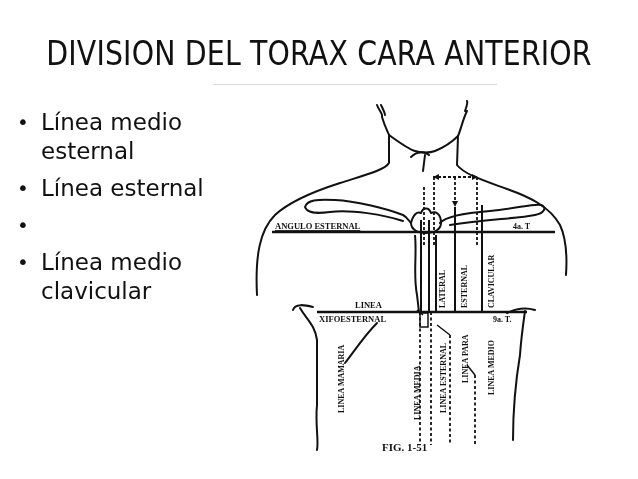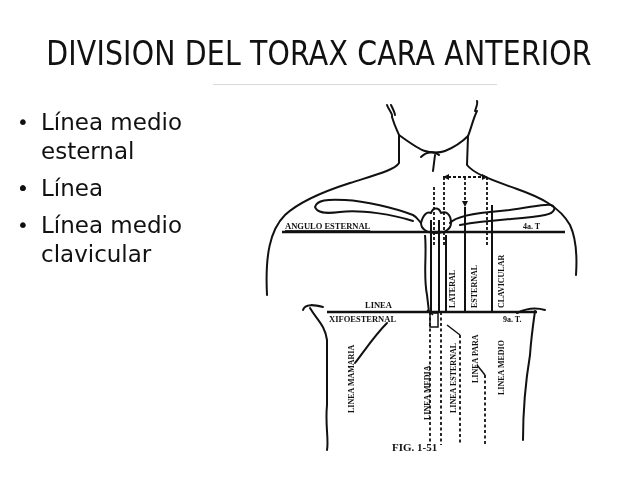--- a/index.html
+++ b/index.html
@@ -2,42 +2,43 @@
 <html><head>
   <meta charset="utf-8">
   <style>
     html, body { margin: 0; padding: 0; background: #ffffff; }
     body { width: 638px; height: 479px; position: relative; overflow: hidden; font-family: "Liberation Sans", "DejaVu Sans", sans-serif; color: #111; }
     .title { position: absolute; left: 0; top: 34px; width: 638px; text-align: center; font-size: 33px; letter-spacing: 0.2px; color: #111; font-family: "DejaVu Sans", "Liberation Sans", sans-serif; font-weight: 400; transform: scaleX(0.86); transform-origin: 319px 0; }
     .title-rule { position: absolute; left: 213px; top: 84px; width: 284px; height: 1px; background: #d9d9d9; }
     .bullets { position: absolute; left: 12px; top: 108px; width: 200px; margin: 0; padding: 0; list-style: none; }
     .bullets li { position: relative; padding-left: 29px; font-size: 23px; line-height: 29px; margin-bottom: 8px; color: #111; font-family: "DejaVu Sans", "Liberation Sans", sans-serif; }
     .bullets li .dot { position: absolute; left: 5px; top: 0; font-size: 20px; }
-    .figure { position: absolute; left: 255px; top: 95px; width: 350px; height: 370px; }
+    .figure { position: absolute; left: 245px; top: 95px; width: 350px; height: 370px; }
     .figure svg { width: 100%; height: 100%; display: block; }
     .fig-label { font-family: "Liberation Serif", "DejaVu Serif", serif; font-weight: bold; }
   </style>
 </head>
 <body>
 
 <div class="title">DIVISION DEL TORAX CARA ANTERIOR</div>
 <div class="title-rule"></div>
 
 <ul class="bullets">
   <li>
     <span class="dot">•</span>
     <span>Línea medio</span><br>
     <span>esternal</span>
   </li>
   <li>
     <span class="dot">•</span>
+    <span>Línea esternal</span>
   </li>
   <li>
     <span class="dot">•</span>
-    <span>Línea</span><br>
+    <br>
   </li>
   <li>
     <span class="dot">•</span>
     <span>Línea medio</span><br>
     <span>clavicular</span>
   </li>
 </ul>
 
 <div class="figure">
 

